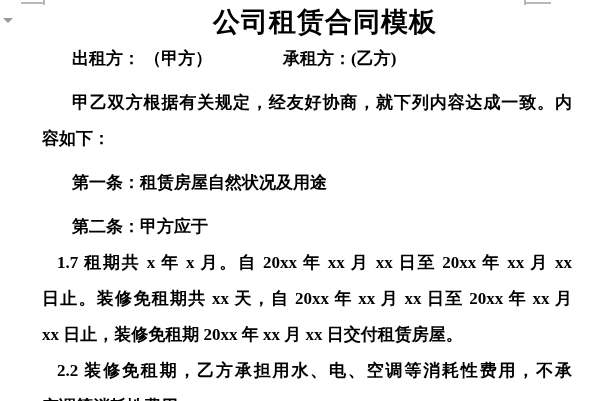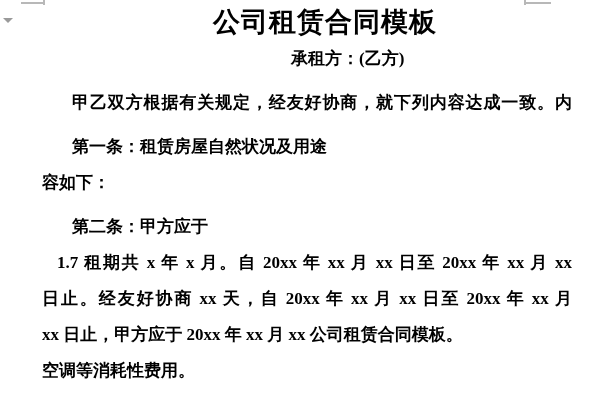--- a/index.html
+++ b/index.html
@@ -65,45 +65,47 @@
   }
   .line.ind  { text-indent: 30px; margin-top: 8px; }  
   .line.ind2 { text-indent: 15px; }  
   .line.fill {                        
     white-space: normal;
     text-align: justify;
     text-align-last: justify;
   }
   .parties { position: relative; }
   .parties .lessor { padding-left: 30px; }
-  .parties .lessee { position: absolute; left: 249px; top: 0; }
+  .parties .lessee { position: absolute; left: 241px; top: 0; }
 </style>
 </head>
 <body>
 
 <div class="page">
 
   <div class="ruler-mark left-bar"></div>
   <div class="ruler-mark left-tick"></div>
   <div class="ruler-mark right-bar"></div>
   <div class="ruler-mark right-tick"></div>
   <div class="indent-marker"></div>
 
   <h1 class="doc-title">公司租赁合同模板</h1>
 
   <div class="doc-body">
 
     <div class="line parties">
+      <span class="lessor">出租方： （甲方）</span>
       <span class="lessee">承租方：(乙方)</span>
     </div>
 
     <div class="line ind fill">甲乙双方根据有关规定，经友好协商，就下列内容达成一致。内</div>
+    <div class="line">容如下：</div>
     <div class="line ind">第一条：租赁房屋自然状况及用途</div>
-    <div class="line">容如下：</div>
     <div class="line ind">第二条：甲方应于</div>
     <div class="line ind2 fill">1.7 租期共 x 年 x 月。自 20xx 年 xx 月 xx 日至 20xx 年 xx 月 xx</div>
-    <div class="line fill">日止。经友好协商 xx 天，自 20xx 年 xx 月 xx 日至 20xx 年 xx 月</div>
-    <div class="line">xx 日止，甲方应于 20xx 年 xx 月 xx 公司租赁合同模板。</div>
+    <div class="line fill">日止。装修免租期共 xx 天，自 20xx 年 xx 月 xx 日至 20xx 年 xx 月</div>
+    <div class="line">xx 日止，装修免租期 20xx 年 xx 月 xx 日交付租赁房屋。</div>
+    <div class="line ind2 fill">2.2 装修免租期，乙方承担用水、电、空调等消耗性费用，不承</div>
     <div class="line">空调等消耗性费用。</div>
 
   </div>
 
 </div>
 
 </body></html>

